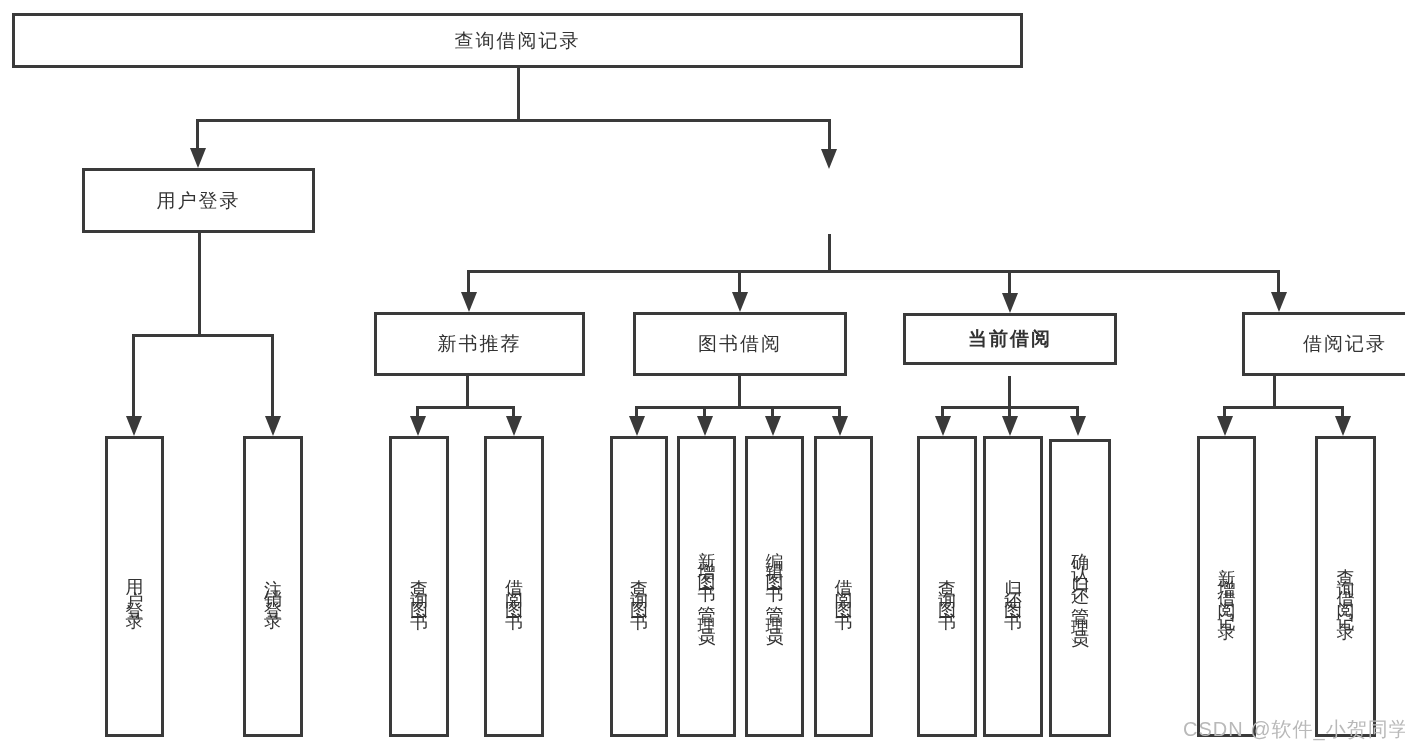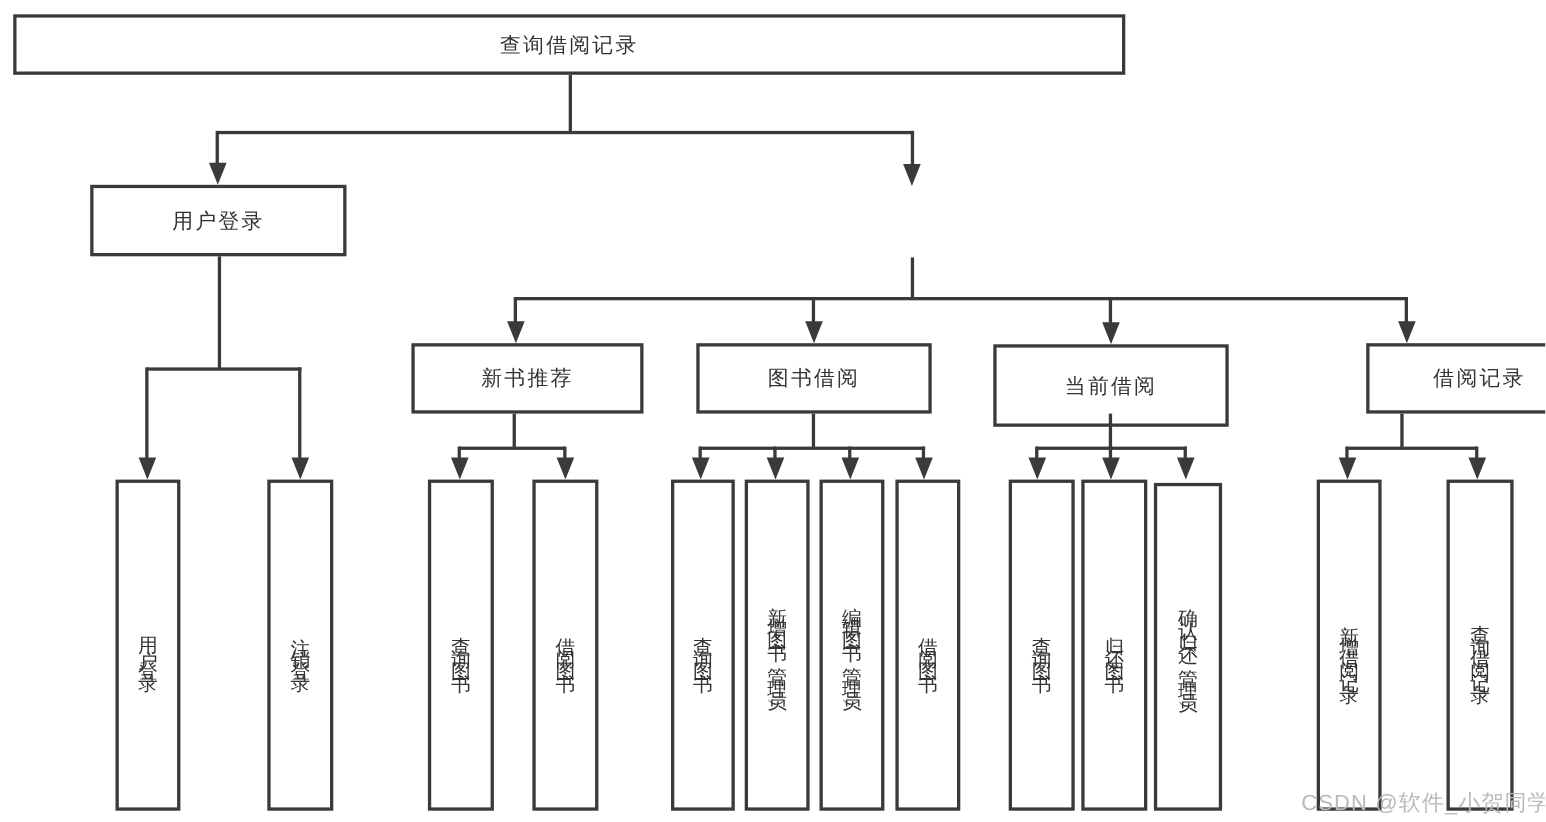--- a/index.html
+++ b/index.html
@@ -88,21 +88,21 @@
   <div class="arrow" style="left:461px;top:292px;"></div>
   <div class="vline" style="left:738px;top:270px;height:23px;"></div>
   <div class="arrow" style="left:732px;top:292px;"></div>
   <div class="vline" style="left:1008px;top:270px;height:24px;"></div>
   <div class="arrow" style="left:1002px;top:293px;"></div>
   <div class="vline" style="left:1277px;top:270px;height:23px;"></div>
   <div class="arrow" style="left:1271px;top:292px;"></div>
 
   <div class="box hbox" style="left:362px;top:312px;width:211px;height:64px;margin-left:12px;">新书推荐</div>
   <div class="box hbox" style="left:633px;top:312px;width:214px;height:64px;font-family:Liberation Mono, monospace;">图书借阅</div>
-  <div class="box hbox" style="left:903px;top:313px;width:214px;height:75px;">当前借阅</div>
+  <div class="box hbox" style="left:903px;top:313px;width:214px;height:52px;font-weight:bold;">当前借阅</div>
   <div class="box hbox" style="left:1242px;top:312px;width:206px;height:64px;">借阅记录</div>
 
   <div class="vline" style="left:466px;top:376px;height:32px;"></div>
   <div class="hline" style="left:417px;top:406px;width:97px;"></div>
   <div class="vline" style="left:416px;top:406px;height:11px;"></div>
   <div class="arrow" style="left:410px;top:416px;"></div>
   <div class="vline" style="left:512px;top:406px;height:11px;"></div>
   <div class="arrow" style="left:506px;top:416px;"></div>
 
   <div class="box vbox" style="left:389px;top:436px;width:60px;height:301px;">查询图书</div>

